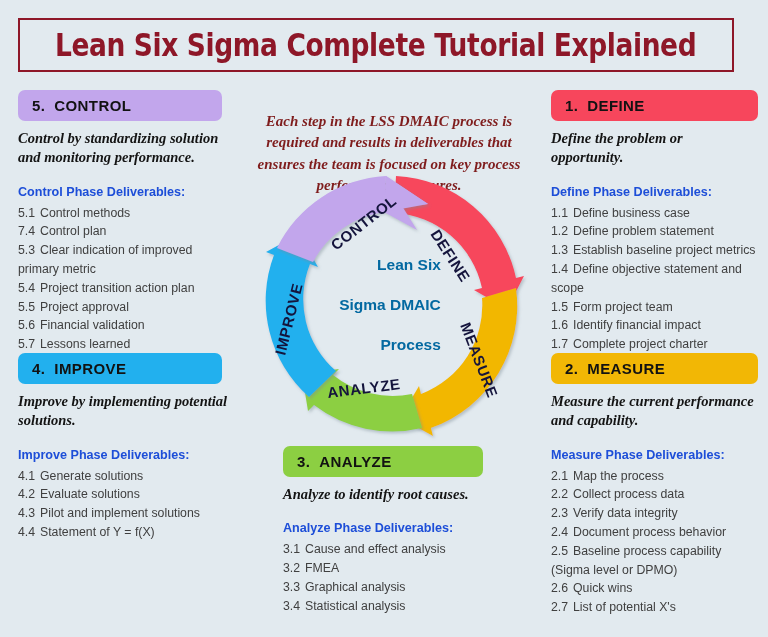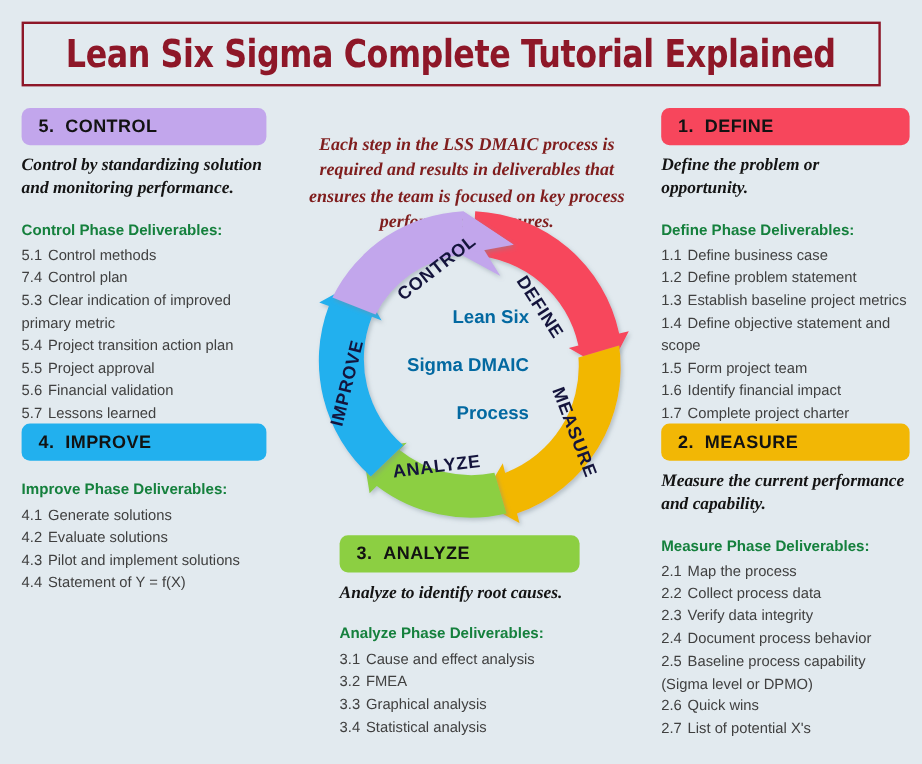--- a/index.html
+++ b/index.html
@@ -68,21 +68,21 @@
     font-weight: bold;
     font-style: italic;
     font-size: 14.5px;
     line-height: 1.33;
     color: #141414;
   }
   .deliv-head {
     margin-top: 17px;
     font-weight: bold;
     font-size: 12.6px;
-    color: #15803d;
+    color: #1d4ed8;
   }
   ul.deliv {
     list-style: none;
     margin: 5px 0 0 0;
     padding: 0;
   }
   ul.deliv li {
     font-size: 12.3px;
     line-height: 1.53;
     color: #404040;
@@ -259,20 +259,21 @@
         <li><span class="idx">5.6</span><span>Financial validation</span></li>
         <li><span class="idx">5.7</span><span>Lessons learned</span></li>
       </ul>
   </div>
 
   <div class="panel" id="panel-improve">
     <div class="badge" style="background: rgb(34, 176, 238);">
       <span class="num">4.</span>
       <span>IMPROVE</span>
     </div>
+    <div class="tagline">Improve by implementing potential solutions.</div>
     <div class="deliv-head">Improve Phase Deliverables:</div>
     <ul class="deliv">
         <li><span class="idx">4.1</span><span>Generate solutions</span></li>
         <li><span class="idx">4.2</span><span>Evaluate solutions</span></li>
         <li><span class="idx">4.3</span><span>Pilot and implement solutions</span></li>
         <li><span class="idx">4.4</span><span>Statement of Y = f(X)</span></li>
       </ul>
   </div>
 
   <div class="panel" id="panel-define">

